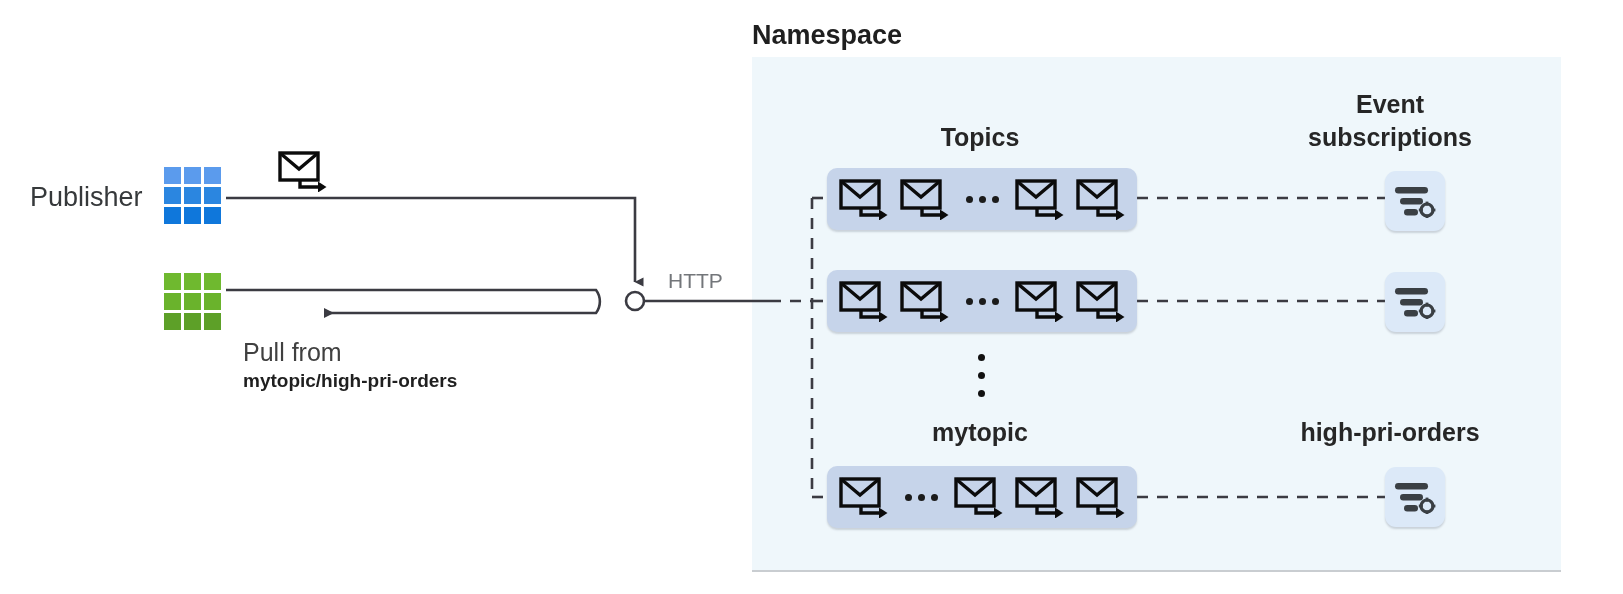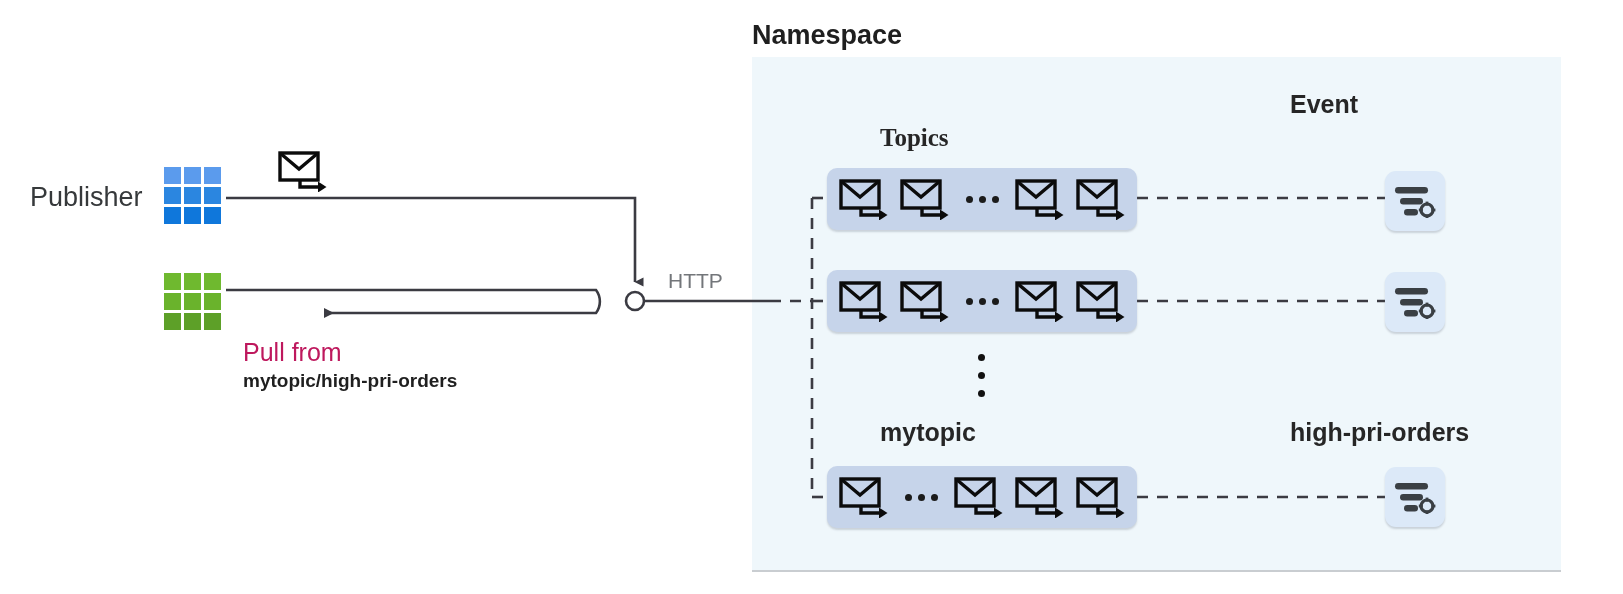--- a/index.html
+++ b/index.html
@@ -29,29 +29,29 @@
   }
   .lbl-actor {
     font-size: 27px;
     color: #36393b;
     text-align: left;
   }
   .lbl-head {
     font-size: 25px;
     font-weight: bold;
     color: #262626;
-    text-align: left;
+    text-align: center;
   }
   .lbl-http {
     font-size: 21px;
     color: #73767a;
   }
   .lbl-caption {
     font-size: 25px;
-    color: #be185d;
+    color: #404040;
   }
   .lbl-caption-bold {
     font-size: 19px;
     font-weight: bold;
     color: #1f1f1f;
   }
 
   
   #namespace-panel {
     position: absolute;
@@ -216,23 +216,24 @@
       <path d="M22,30 L22,37 L45,37" fill="none" stroke="#0b0b0b" stroke-width="3.4"></path>
       <path d="M40,31.5 L48.5,37 L40,42.5 Z" fill="#0b0b0b"></path>
     </svg>
   </div>
 
   <div class="lbl lbl-http" style="left:668px; top:269px;">HTTP</div>
 
   <div class="lbl lbl-caption" style="left:243px; top:338px;">Pull from</div>
   <div class="lbl lbl-caption-bold" style="left:243px; top:370px;">mytopic/high-pri-orders</div>
 
-  <div class="lbl lbl-head" style="left:880px; top:123px; width:200px;font-family:Liberation Serif, serif;">Topics</div>
+  <div class="lbl lbl-head" style="left:880px; top:123px; width:200px;">Topics</div>
 
   <div class="lbl lbl-head" style="left:1290px; top:90px; width:200px;">Event</div>
+  <div class="lbl lbl-head" style="left:1290px; top:123px; width:200px;">subscriptions</div>
 
   <div class="topic-box" style="left:827px; top:168px; width:310px; height:62px;">
     <svg class="env-ico" width="50" height="42" viewBox="0 0 50 42" xmlns="http://www.w3.org/2000/svg">
       <rect x="2" y="3" width="38" height="27" fill="none" stroke="#0b0b0b" stroke-width="3.4"></rect>
       <path d="M2,3 L21,19 L40,3" fill="none" stroke="#0b0b0b" stroke-width="3.4"></path>
       <path d="M22,30 L22,37 L45,37" fill="none" stroke="#0b0b0b" stroke-width="3.4"></path>
       <path d="M40,31.5 L48.5,37 L40,42.5 Z" fill="#0b0b0b"></path>
     </svg>
     <svg class="env-ico" width="50" height="42" viewBox="0 0 50 42" xmlns="http://www.w3.org/2000/svg">
       <rect x="2" y="3" width="38" height="27" fill="none" stroke="#0b0b0b" stroke-width="3.4"></rect>

